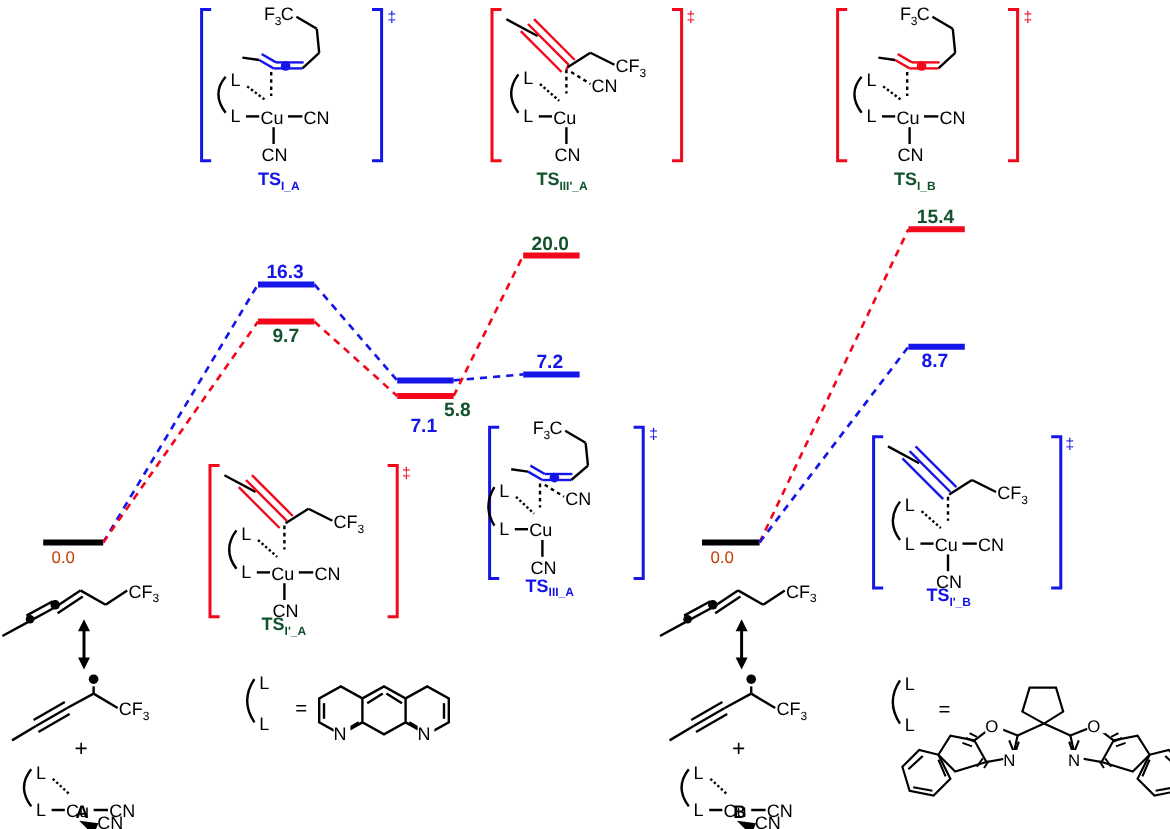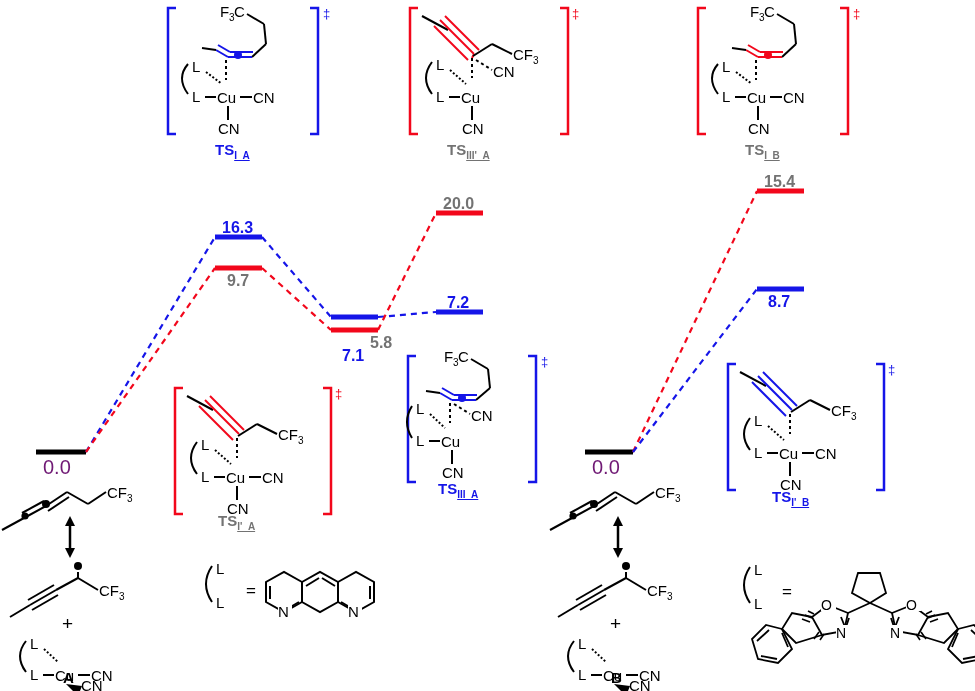--- a/index.html
+++ b/index.html
@@ -2,24 +2,24 @@
 <html><head>
 <meta charset="utf-8">
 <style>
   html,body{margin:0;padding:0;background:#fff;}
   body{width:975px;height:691px;position:relative;overflow:hidden;
        font-family:"Liberation Sans", sans-serif;color:#000;}
   .abs{position:absolute;}
   svg{display:block;overflow:visible;}
   .energy-label{position:absolute;font-weight:bold;font-size:16px;white-space:nowrap;}
   .blue-txt{color:#1515e8;}
-  .red-txt{color:#737373;text-align:center;}
+  .red-txt{color:#14532d;text-align:center;}
   .ts-label{position:absolute;font-weight:bold;font-size:15px;white-space:nowrap;}
-  .ts-label sub{font-size:10px;font-weight:bold;text-decoration:underline;}
-  .zero-label{position:absolute;font-size:20px;color:#701a75;white-space:nowrap;}
+  .ts-label sub{font-size:10px;font-weight:bold;}
+  .zero-label{position:absolute;font-size:14px;color:#c2410c;white-space:nowrap;}
   .struct{position:absolute;}
   .ab-label{position:absolute;font-weight:bold;font-size:15px;}
 </style>
 </head>
 <body>
 
 <svg class="abs" style="left:0;top:0;width:975px;height:691px;pointer-events:none;">
 
   <line x1="36" y1="452" x2="86" y2="452" stroke="#000" stroke-width="5"></line>
 

